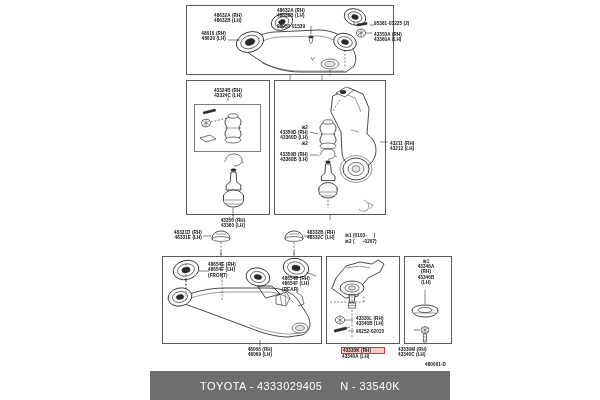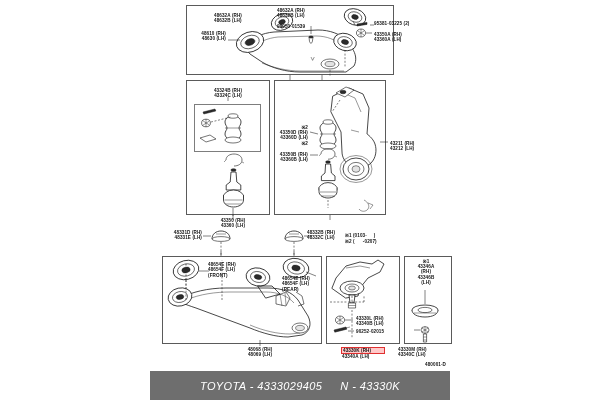--- a/index.html
+++ b/index.html
@@ -37,21 +37,20 @@
     box-sizing:border-box;
   }
 
   
   #banner{
     position:absolute;
     left:150px;top:371px;width:300px;height:29px;
     background:#6e6e6e;
     display:flex;align-items:center;justify-content:center;
     gap:18px;
-    font-style:italic;
   }
   #banner span{
     color:#fff;font-size:11px;letter-spacing:.4px;
     font-family:"Liberation Sans", sans-serif;
   }
 
   
   svg.art{position:absolute;left:0;top:0;width:600px;height:400px;pointer-events:none;}
   .st{fill:none;stroke:#1a1a1a;stroke-width:.8;stroke-linejoin:round;stroke-linecap:round;}
   .st2{fill:none;stroke:#1a1a1a;stroke-width:.6;}
@@ -380,16 +379,16 @@
 43346B
 (LH)</div>
 
   <div class="lbl" style="left:398px;top:347px;width:58px;">43330M (RH)
 43340C (LH)</div>
 
   <div class="lbl r" style="left:380px;top:362px;width:66px;">480001-D</div>
 
   <div id="banner">
     <span>TOYOTA - 4333029405</span>
-    <span>N - 43330K</span>
+    <span>N - 33540K</span>
   </div>
 
 </div>
 
 </body></html>

